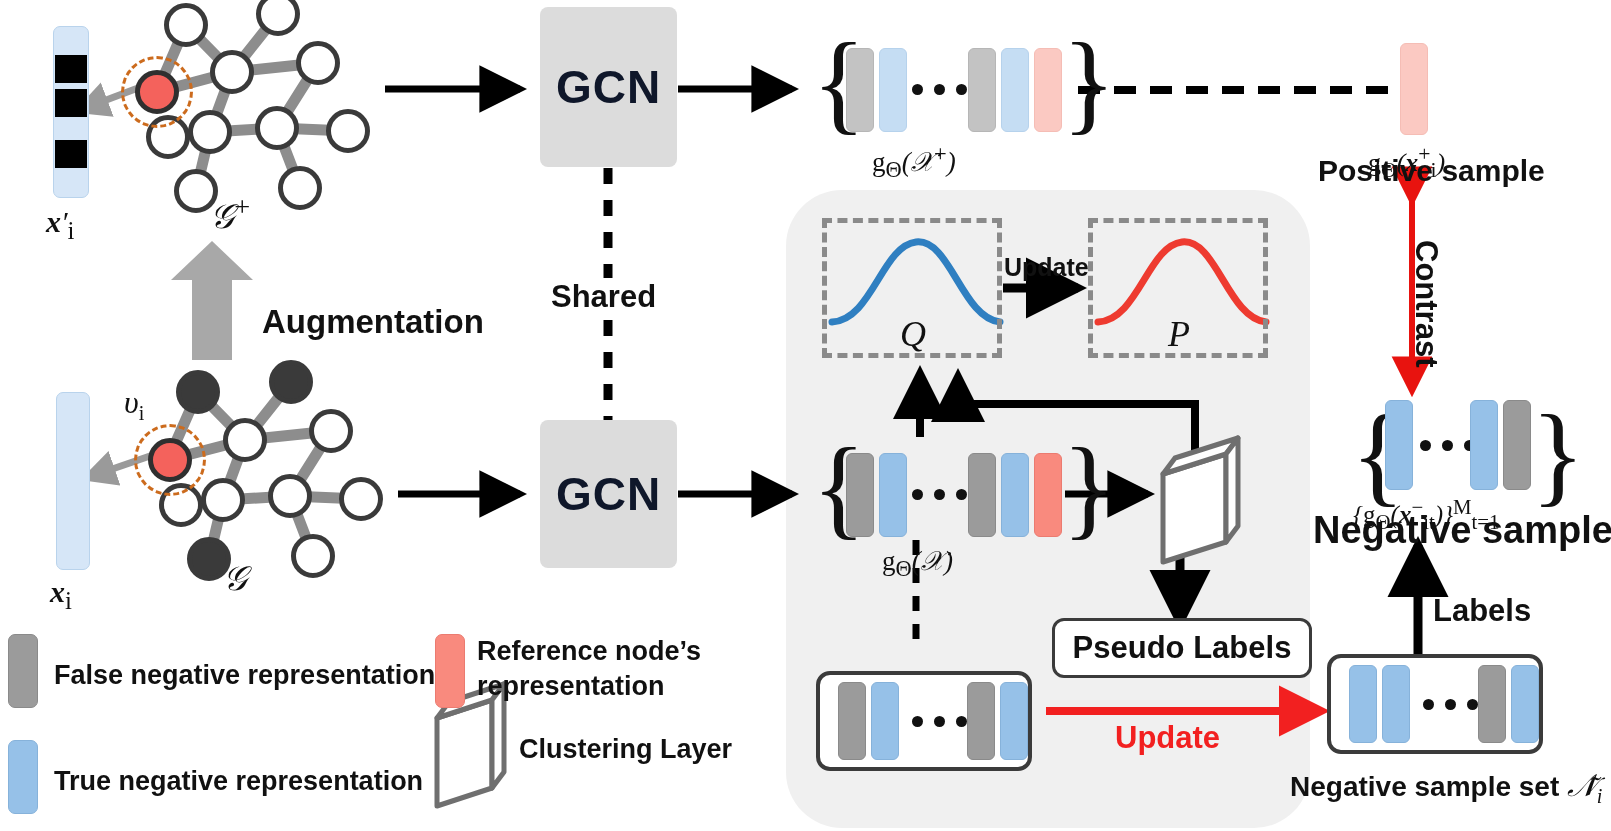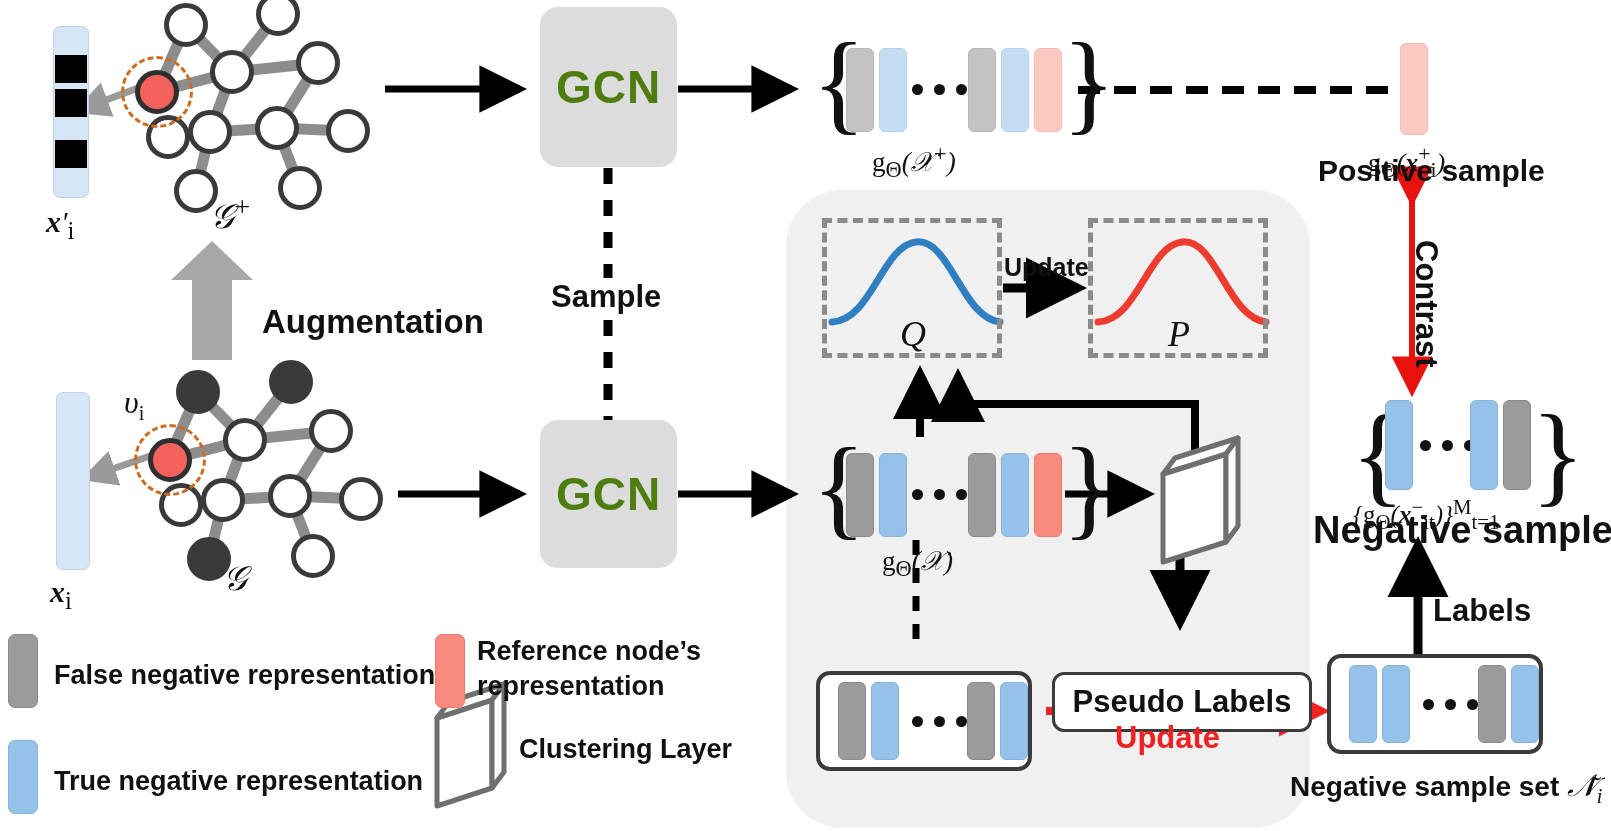--- a/index.html
+++ b/index.html
@@ -20,23 +20,23 @@
 
   
   .gnode{position:absolute;border-radius:50%;box-sizing:border-box;
          border:5px solid #3a3a3a;background:#ffffff;}
   .gnode.dark{background:#3a3a3a;border-color:#3a3a3a;}
   .gnode.ref{background:#f4625c;border-color:#2f2f2f;}
   .dashring{position:absolute;border-radius:50%;border:3.5px dashed #cc6b1d;
             box-sizing:border-box;}
 
   
-  .gcnbox{position:absolute;background:#dcdcdc;border-radius:18px;
+  .gcnbox{position:absolute;background:#dcdcdc;border-radius:8px;
           display:flex;align-items:center;justify-content:center;
-          font-size:46px;font-weight:bold;letter-spacing:1px;color:#4d7c0f;}
+          font-size:46px;font-weight:bold;letter-spacing:1px;color:#0f172a;}
 
   
   .panel{position:absolute;background:#f0f0f0;border-radius:56px;}
 
   
   .chip{position:absolute;border-radius:6px;box-sizing:border-box;}
   .chip.gray{background:#9b9b9b;border:1.5px solid #8a8a8a;}
   .chip.blue{background:#96c1e8;border:1.5px solid #86b2da;}
   .chip.pink{background:#f98a7e;border:1.5px solid #eb7b70;}
   .chip.graypale{background:#c3c3c3;border:1.5px solid #b6b6b6;}
@@ -219,21 +219,21 @@
   <div class="math" style="left:223px;top:562px;font-size:34px;">𝒢</div>
 
   <div class="lbl" style="left:262px;top:305px;font-size:33px;">Augmentation</div>
 
   <div class="gcnbox" style="left:540px;top:7px;width:137px;height:160px;">
     <span>GCN</span>
   </div>
   <div class="gcnbox" style="left:540px;top:420px;width:137px;height:148px;">
     <span>GCN</span>
   </div>
-  <div class="lbl" style="left:551px;top:281px;font-size:31px;">Sample</div>
+  <div class="lbl" style="left:551px;top:281px;font-size:31px;">Shared</div>
 
   <div>
     <div class="brace" style="left:812px;top:26px;font-size:112px;">{</div>
     <div class="chip graypale" style="left:846px;top:48px;width:28px;height:84px;"></div>
     <div class="chip bluepale" style="left:879px;top:48px;width:28px;height:84px;"></div>
     <div class="edots" style="left:912px;top:84px;">
       <i></i>
         <i></i>
         <i></i>
     </div>
@@ -265,21 +265,21 @@
   </div>
 
   <div class="dframe" style="left:822px;top:218px;width:180px;height:140px;"></div>
   <div class="math" style="left:900px;top:316px;font-size:36px;">Q</div>
 
   <div class="dframe" style="left:1088px;top:218px;width:180px;height:140px;"></div>
   <div class="math" style="left:1168px;top:316px;font-size:36px;">P</div>
 
   <div class="lbl" style="left:1004px;top:255px;font-size:25px;">Update</div>
 
-  <div class="pseudo" style="left:1052px;top:672px;width:254px;height:54px;">
+  <div class="pseudo" style="left:1052px;top:618px;width:254px;height:54px;">
     <span>Pseudo Labels</span>
   </div>
 
   <div class="obox" style="left:816px;top:671px;width:216px;height:100px;"></div>
   <div class="chip gray" style="left:838px;top:682px;width:28px;height:78px;"></div>
   <div class="chip blue" style="left:871px;top:682px;width:28px;height:78px;"></div>
   <div class="edots" style="left:912px;top:716px;">
       <i></i>
       <i></i>
       <i></i>

